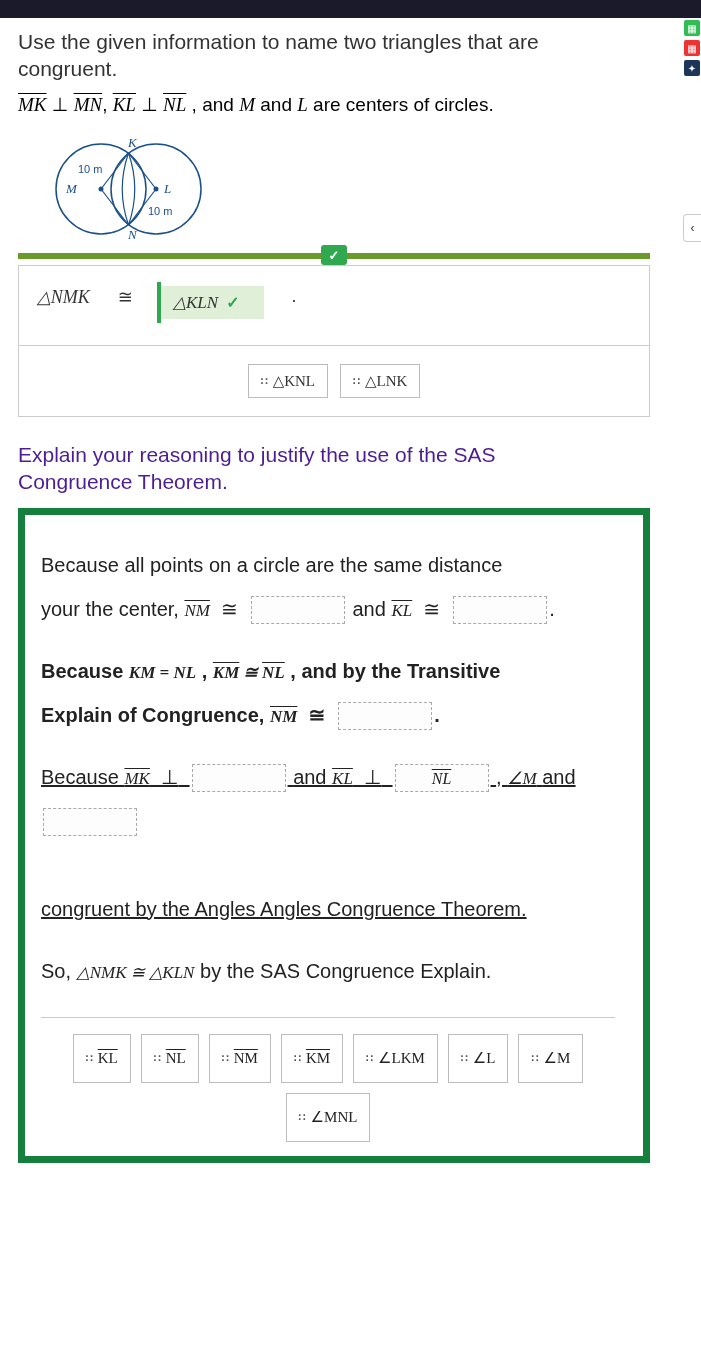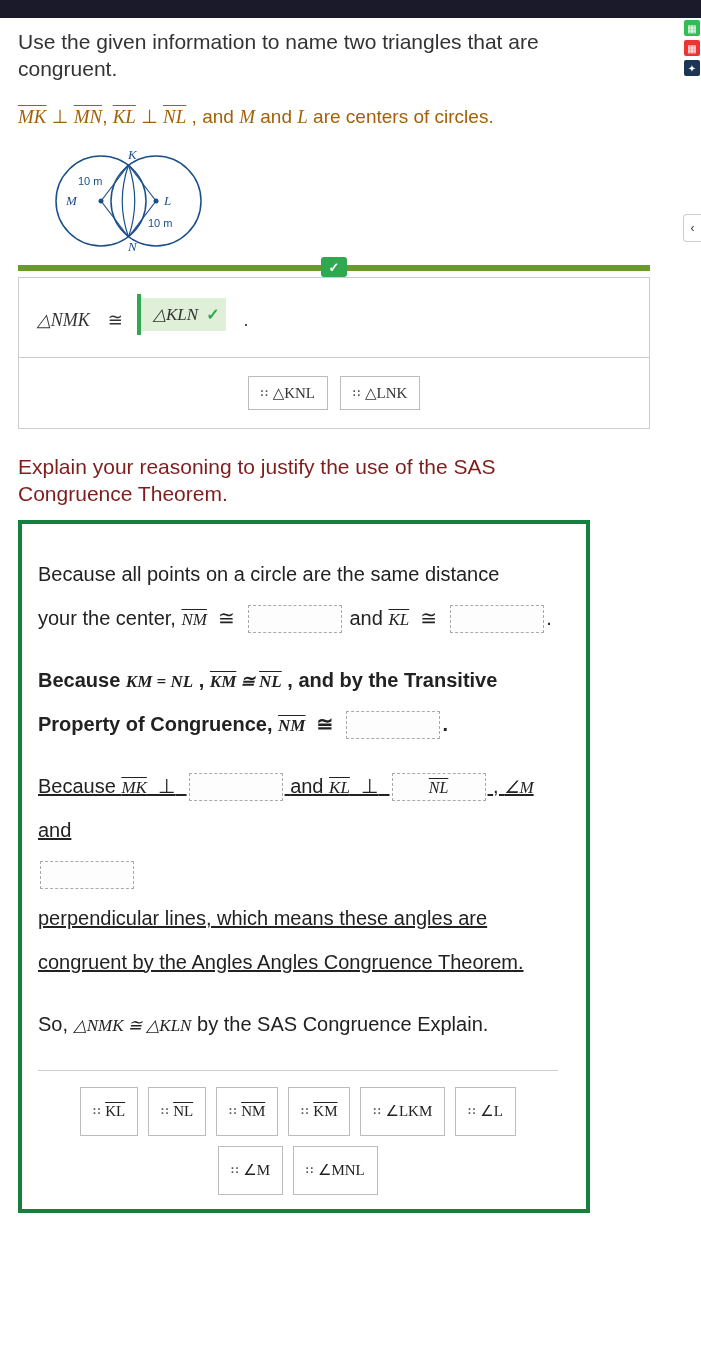--- a/index.html
+++ b/index.html
@@ -4,39 +4,39 @@
 <style>
   * { box-sizing: border-box; }
   html, body { margin:0; padding:0; font-family: Arial, Helvetica, sans-serif; background:#fff; color:#333; }
   .page { width:701px; position:relative; padding:20px 18px 40px 18px; }
   .topbar { position:absolute; top:0; left:0; right:0; height:18px; background:#1a1a2a; }
   .sidebar { position:absolute; right:0; top:18px; width:18px; display:flex; flex-direction:column; align-items:center; gap:4px; padding-top:2px;}
   .sidebar .sq { width:16px; height:16px; background:#3b5; border-radius:2px; font-size:10px; color:#fff; display:flex; align-items:center; justify-content:center;}
   .sidebar .sq2 { background:#e33; }
   .sidebar .sq3 { background:#1d3557; }
   .collapse-tab { position:absolute; right:0; top:214px; width:18px; height:28px; border:1px solid #ccc; border-right:none; border-radius:4px 0 0 4px; background:#fff; display:flex; align-items:center; justify-content:center; font-size:12px; color:#333;}
-  .instr { font-size:21px; color:#333; line-height:1.3; margin-top:8px; margin-bottom:20px; max-width:560px;}
-  .given { font-size:19px; color:#a16207; line-height:1.5; max-width:560px; margin-bottom:10px;}
+  .instr { font-size:21px; color:#333; line-height:1.3; margin-top:8px; margin-bottom:8px; max-width:560px;}
+  .given { font-size:19px; color:#000000; line-height:1.5; max-width:560px; margin-bottom:10px;}
   .mathi { font-family: 'STIXGeneral','Georgia',serif; font-style:italic; }
   .ovl { text-decoration: overline; text-decoration-thickness:1px; }
   .figure { margin:4px 0 0 18px; }
   .q1wrap { border:1px solid #ccc; margin-top:6px; width:632px; }
   .divider { height:6px; background:#6a9a2a; position:relative; width:632px; }
   .divider .badge { position:absolute; left:50%; top:-8px; transform:translateX(-50%); width:26px; height:20px; background:#2fa84f; border-radius:3px; display:flex; align-items:center; justify-content:center; color:#fff; font-size:13px; font-weight:bold;}
-  .answer-area { padding:20px 18px 26px 18px; min-height:64px; font-size:18px; display:flex; align-items:flex-end; gap:18px; flex-wrap:wrap;}
+  .answer-area { padding:20px 18px 26px 18px; min-height:64px; font-size:18px; display:flex; align-items:flex-start; gap:28px; flex-wrap:wrap;}
   .cong-sym { font-size:18px; }
-  .correct-answer { background:#e0efd8; border:none; padding:6px 6px 6px 12px; font-style:italic; font-family:'STIXGeneral','Georgia',serif; font-size:17px; display:inline-flex; align-items:center; gap:8px; position:relative;}
+  .correct-answer { background:#e0efd8; border:none; padding:6px 24px 6px 12px; font-style:italic; font-family:'STIXGeneral','Georgia',serif; font-size:17px; display:inline-flex; align-items:center; gap:8px; position:relative;}
   .correct-answer::before { content:""; position:absolute; left:-4px; top:-4px; bottom:-4px; width:4px; background:#2fa84f;}
   .check { color:#2fa84f; font-style:normal; font-weight:bold; font-size:16px;}
   .chip-bar { border-top:1px solid #ccc; padding:18px 12px; display:flex; gap:12px; justify-content:center; flex-wrap:wrap;}
   .chip { border:1px solid #bcbcbc; background:#fff; padding:7px 12px; font-size:15px; display:inline-flex; align-items:center; gap:6px; cursor:grab; font-family:'STIXGeneral','Georgia',serif;}
   .chip .grip { font-style:normal; font-family:Arial; font-weight:bold; font-size:11px; color:#555; letter-spacing:-1px;}
   .chip .lbl { }
-  .explain-intro { font-size:21px; color:#7f1d1d; line-height:1.3; margin:24px 0 12px 0; max-width:520px;}
-  .reason-box { border:4px solid #15803d; width:572px; padding:28px 28px 10px 16px; font-size:20px; line-height:2.2; color:#222;}
+  .explain-intro { font-size:21px; color:#4c1d95; line-height:1.3; margin:24px 0 12px 0; max-width:520px;}
+  .reason-box { border:7px solid #15803d; width:632px; padding:28px 28px 10px 16px; font-size:20px; line-height:2.2; color:#222;}
   .reason-box .segment { white-space:normal; }
   .slot { display:inline-block; min-width:94px; height:28px; border:1px dashed #aaa; vertical-align:middle; margin:0 2px; background:#fdfdfd;}
   .filled-slot { display:inline-block; min-width:94px; height:28px; border:1px dashed #aaa; vertical-align:middle; margin:0 2px; background:#fdfdfd; text-align:center; font-family:'STIXGeneral','Georgia',serif; font-style:italic; font-size:16px; line-height:28px;}
   .reason-box .mathi { font-size:17px; }
   .chip-bar2 { border-top:1px solid #ccc; margin-top:24px; padding:16px 8px 4px 8px; display:flex; gap:10px; justify-content:center; flex-wrap:wrap;}
 </style>
 </head>
 <body>
 
 <div class="page">
@@ -124,40 +124,40 @@
       <span class="mathi ovl">KL</span>
       &nbsp;<span>≅</span>&nbsp;
       <span class="slot"></span><span>.</span>
     </div>
     <div class="segment" style="margin-top:18px;font-weight:bold;">
       <span>Because </span>
       <span class="mathi">KM = NL</span>
       <span> , </span>
       <span class="mathi"><span class="ovl">KM</span> ≅ <span class="ovl">NL</span></span>
       <span> , and by the Transitive</span><br>
-      <span>Property of Congruence, </span>
+      <span>Explain of Congruence, </span>
       <span class="mathi ovl">NM</span>
       &nbsp;<span>≅</span>&nbsp;
       <span class="slot"></span><span>.</span>
     </div>
     <div class="segment" style="margin-top:18px;text-decoration:underline;">
       <span>Because </span>
       <span class="mathi ovl">MK</span>
       &nbsp;<span>⊥</span>&nbsp;
       <span class="slot"></span>
       <span> and </span>
       <span class="mathi ovl">KL</span>
       &nbsp;<span>⊥</span>&nbsp;
       <span class="filled-slot"><span class="ovl">NL</span></span>
       <span> , </span>
       <span class="mathi">∠M</span>
       <span> and</span><br>
       <span class="slot"></span>
       <br>
-      <span>perpendicular lines, which means these angles are</span><br>
+      <br>
       <span>congruent by the Angles Angles Congruence Theorem.</span>
     </div>
     <div class="segment" style="margin-top:18px;">
       <span>So, </span>
       <span class="mathi">△NMK ≅ △KLN</span>
       <span> by the SAS Congruence Explain.</span>
     </div>
 
     <div class="chip-bar2">
       <span class="chip">

